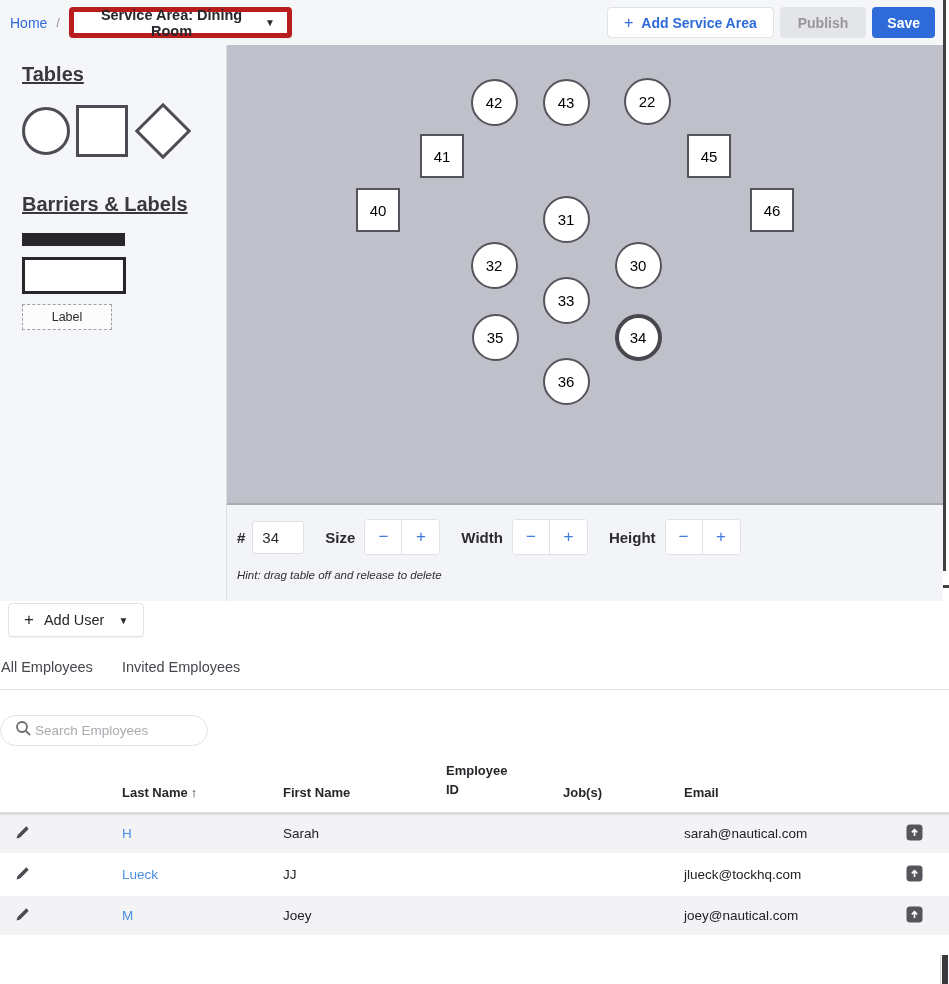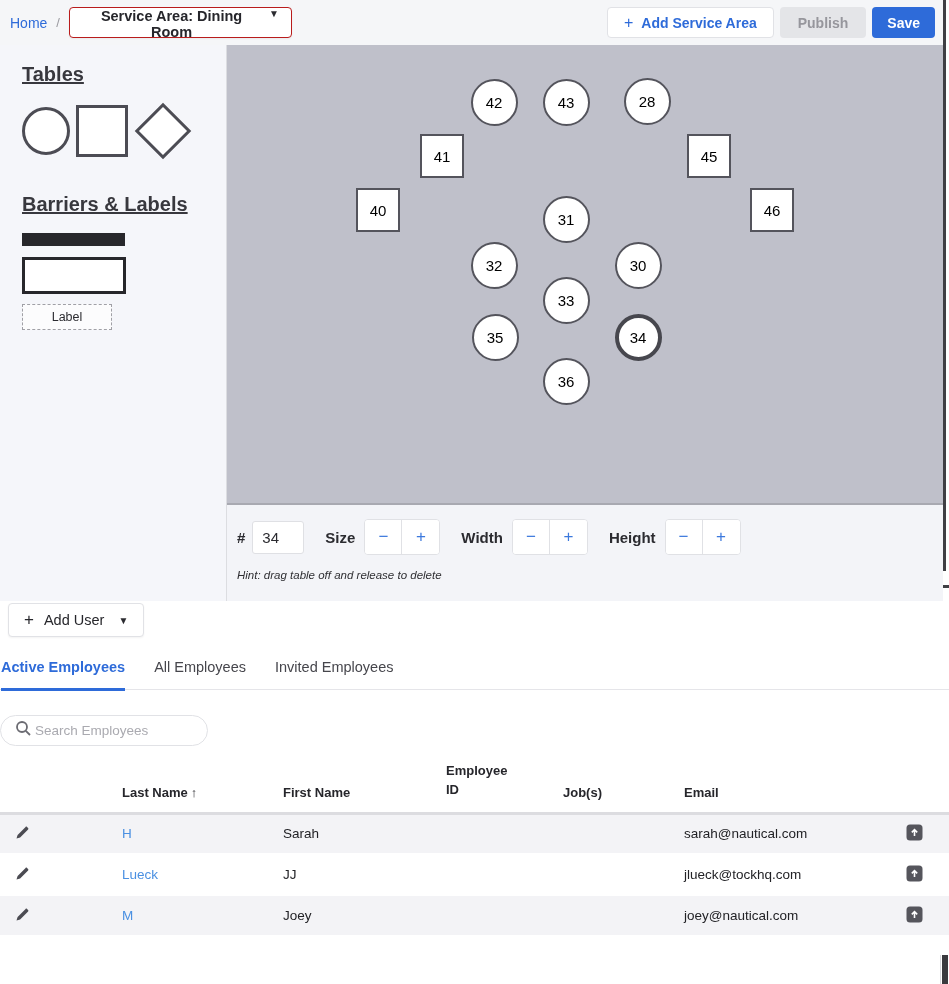--- a/index.html
+++ b/index.html
@@ -8,22 +8,22 @@
 
   
   .top-panel { position:relative; width:946px; height:571px;
     border-right:3px solid #3f3f44; border-bottom:3px solid #3f3f44;
     background:#f5f6f8; }
   .editor-header { height:45px; display:flex; align-items:center;
     justify-content:space-between; padding:0 8px 0 10px; background:#f5f6f8; }
   .hdr-left, .hdr-right { display:flex; align-items:center; }
   .breadcrumb-home { color:var(--accent,#2e6bd9); font-size:14px; cursor:pointer; text-decoration:none; }
   .breadcrumb-sep { color:#9a9aa0; font-size:13px; margin:0 9px 0 9px; }
-  .dropdown-btn { display:flex; justify-content:space-between;
-    width:223px; height:31px; background:#fff; border:1px solid #b91c1c;
+  .dropdown-btn { display:flex; align-items:center; justify-content:space-between;
+    width:223px; height:31px; background:#fff; border:5px solid #b91c1c;
     border-radius:4px; padding:0 12px 0 14px; font-size:14.5px; font-weight:bold;
     color:#26262b; box-shadow:0 1px 2px rgba(0,0,0,.05); cursor:pointer; }
   .caret { font-size:10px; color:#2b2b30; margin-left:10px; }
   .btn { height:31px; border:none; border-radius:4px; font-size:14px;
     font-weight:bold; cursor:pointer; font-family:inherit; }
   .btn-add-area { background:#fff; border:1px solid #e1e2e6; color:var(--accent,#2e6bd9);
     padding:0 16px; margin-right:6px; display:flex; align-items:center; }
   .btn-add-area .plus { font-size:16px; font-weight:normal; margin-right:8px; }
   .btn-publish { background:#e4e5e8; color:#96969c; padding:0 18px; margin-right:6px; }
   .btn-save { background:var(--accent,#2e6bd9); color:#fff; padding:0 15px; }
@@ -152,21 +152,21 @@
       <div class="palette-heading barriers-heading">Barriers &amp; Labels</div>
       <div class="barrier-bar"></div>
       <div class="barrier-rect"></div>
       <button class="label-tool">Label</button>
     </div>
 
     <div class="canvas-col">
       <div class="canvas" id="canvas">
           <div class="table-node circle" style="left: 243.5px; top: 33.5px; width: 47px; height: 47px;">42</div>
           <div class="table-node circle" style="left: 315.5px; top: 33.5px; width: 47px; height: 47px;">43</div>
-          <div class="table-node circle" style="left: 396.5px; top: 32.5px; width: 47px; height: 47px;">28</div>
+          <div class="table-node circle" style="left: 396.5px; top: 32.5px; width: 47px; height: 47px;">22</div>
           <div class="table-node square" style="left: 193px; top: 89px; width: 44px; height: 44px;">41</div>
           <div class="table-node square" style="left: 460px; top: 89px; width: 44px; height: 44px;">45</div>
           <div class="table-node square" style="left: 129px; top: 143px; width: 44px; height: 44px;">40</div>
           <div class="table-node square" style="left: 523px; top: 143px; width: 44px; height: 44px;">46</div>
           <div class="table-node circle" style="left: 315.5px; top: 150.5px; width: 47px; height: 47px;">31</div>
           <div class="table-node circle" style="left: 243.5px; top: 196.5px; width: 47px; height: 47px;">32</div>
           <div class="table-node circle" style="left: 387.5px; top: 196.5px; width: 47px; height: 47px;">30</div>
           <div class="table-node circle" style="left: 315.5px; top: 231.5px; width: 47px; height: 47px;">33</div>
           <div class="table-node circle" style="left: 244.5px; top: 268.5px; width: 47px; height: 47px;">35</div>
           <div class="table-node circle selected" style="left: 387.5px; top: 268.5px; width: 47px; height: 47px;">34</div>
@@ -199,21 +199,20 @@
 </div>
 
 <div class="bottom-panel">
   <button class="btn-add-user">
     <span class="plus">+</span>
     <span>Add User</span>
     <span class="caret">▼</span>
   </button>
 
   <div class="tabs" id="tabs">
-      <div class="tab active">Active Employees</div>
       <div class="tab">All Employees</div>
       <div class="tab">Invited Employees</div>
     </div>
 
   <div class="heading-row">
     <div class="search-pill">
       <span>
         <svg width="17" height="17" viewBox="0 0 17 17">
             <circle cx="7" cy="7" r="5" stroke="#6b6b72" stroke-width="1.8" fill="none"></circle>
             <path d="M10.8 10.8 15 15" stroke="#6b6b72" stroke-width="1.8"></path>

